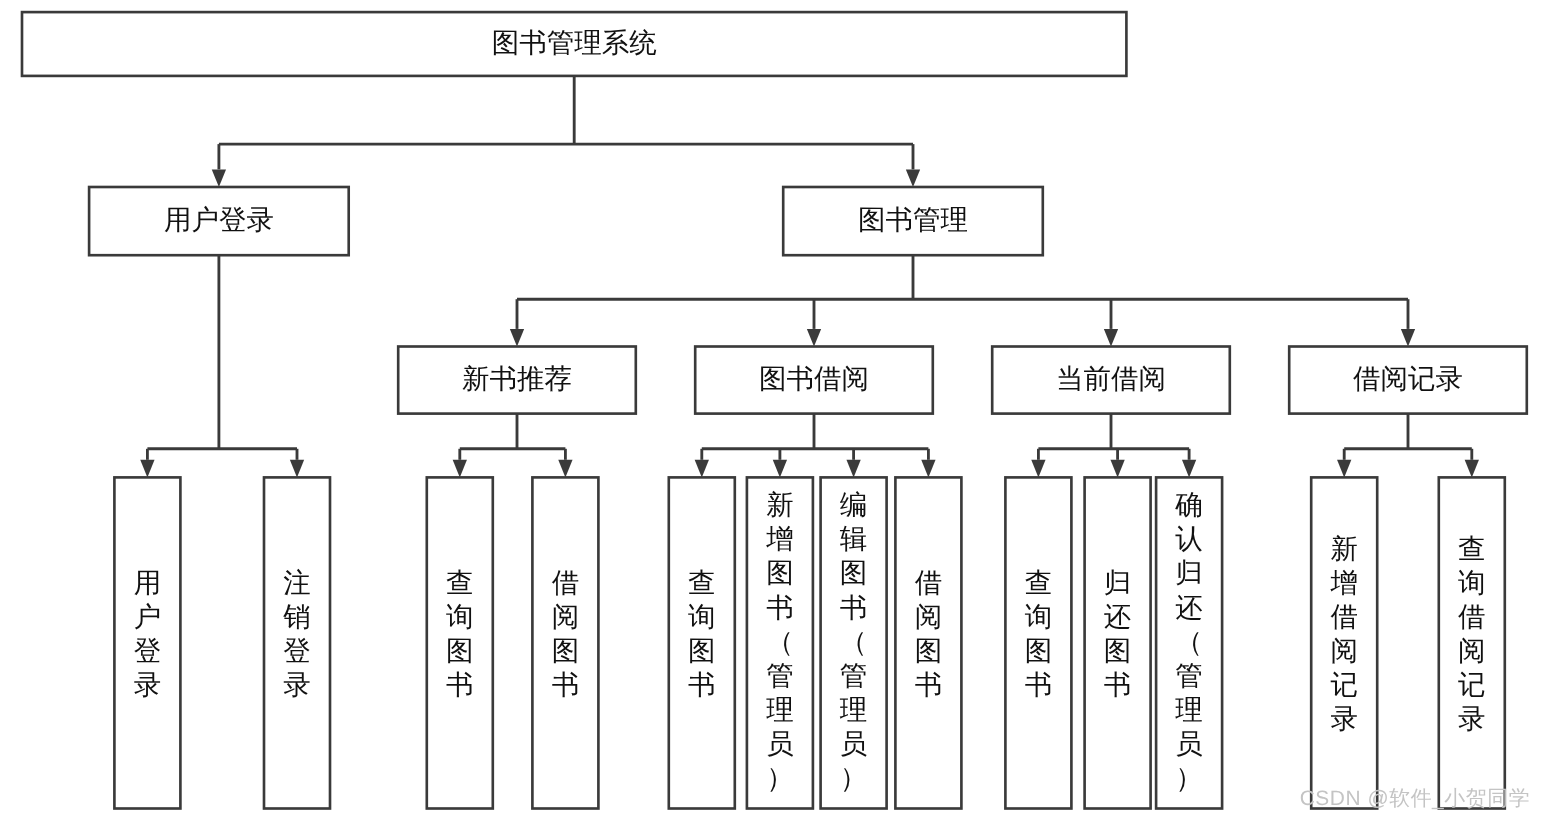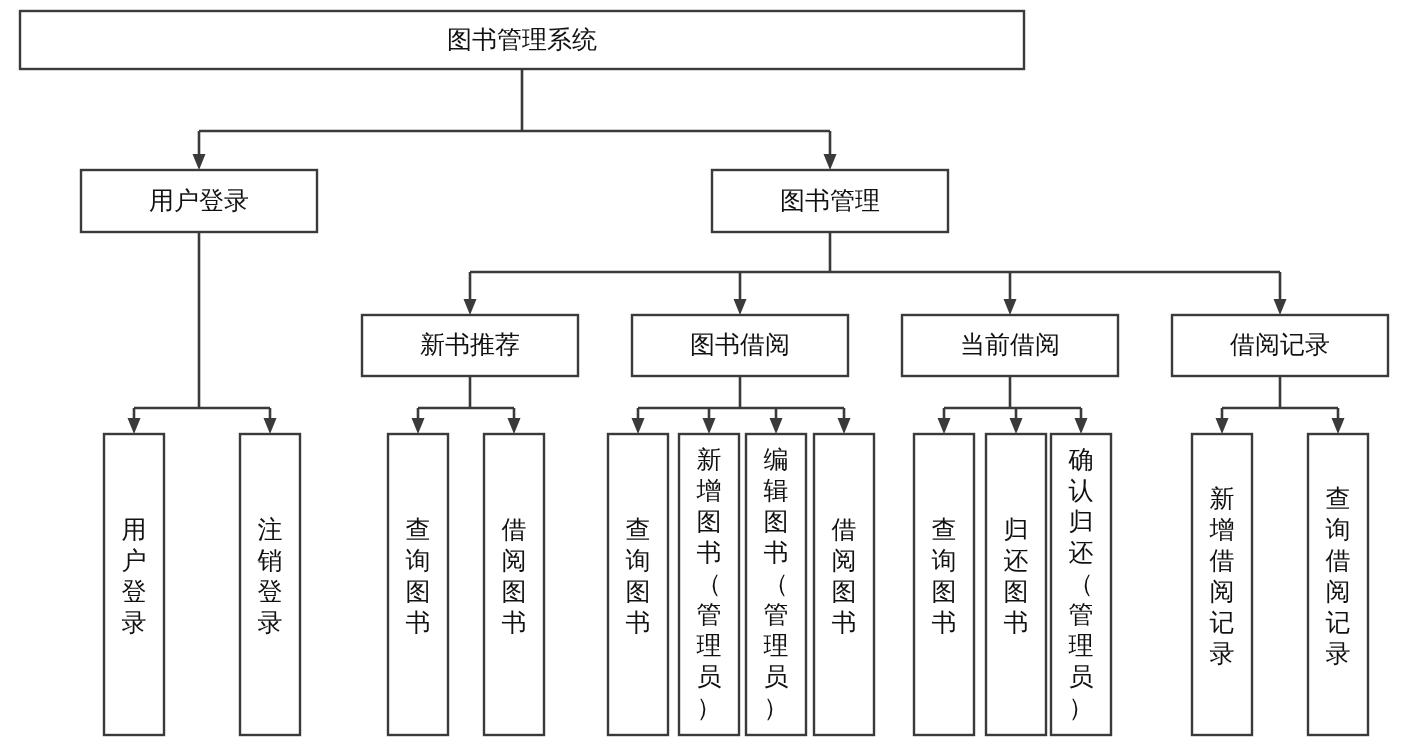--- a/index.html
+++ b/index.html
@@ -217,13 +217,14 @@
         <g>
           <rect x="1192" y="434" width="60" height="301" class="node-box"></rect>
           <text x="1222" class="node-label-vertical" y="507"><tspan x="1222" y="507">新</tspan><tspan x="1222" y="538">增</tspan><tspan x="1222" y="569">借</tspan><tspan x="1222" y="600">阅</tspan><tspan x="1222" y="631">记</tspan><tspan x="1222" y="662">录</tspan></text>
         </g>
         <g>
           <rect x="1308" y="434" width="60" height="301" class="node-box"></rect>
           <text x="1338" class="node-label-vertical" y="507"><tspan x="1338" y="507">查</tspan><tspan x="1338" y="538">询</tspan><tspan x="1338" y="569">借</tspan><tspan x="1338" y="600">阅</tspan><tspan x="1338" y="631">记</tspan><tspan x="1338" y="662">录</tspan></text>
         </g>
       </g>
   </svg>
+  <div class="watermark">CSDN @软件_小贺同学</div>
 </div>
 
 </body></html>

